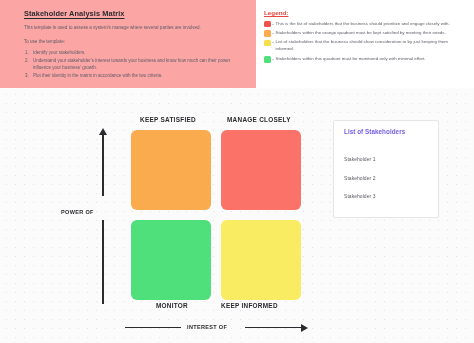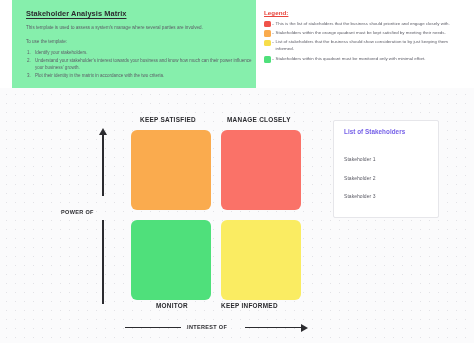--- a/index.html
+++ b/index.html
@@ -25,26 +25,26 @@
     height: 255px;
     background-color: #fbfbfc;
     background-image: radial-gradient(circle, #e2e2e6 0.6px, transparent 0.7px);
     background-size: 9px 9px;
     background-position: 2px 2px;
   }
 
   
   .header-card {
     position: absolute;
-    left: 12px;
+    left: 0;
     top: 0;
     width: 256px;
     height: 88px;
-    background: #86efac;
-    padding: 9px 12px 0 14px;
+    background: #fca5a5;
+    padding: 9px 12px 0 24px;
   }
 
   .doc-title {
     font-size: 7.4px;
     font-weight: bold;
     color: #2b2b2f;
     text-decoration: underline;
     text-underline-offset: 1.6px;
     letter-spacing: 0.08px;
   }

